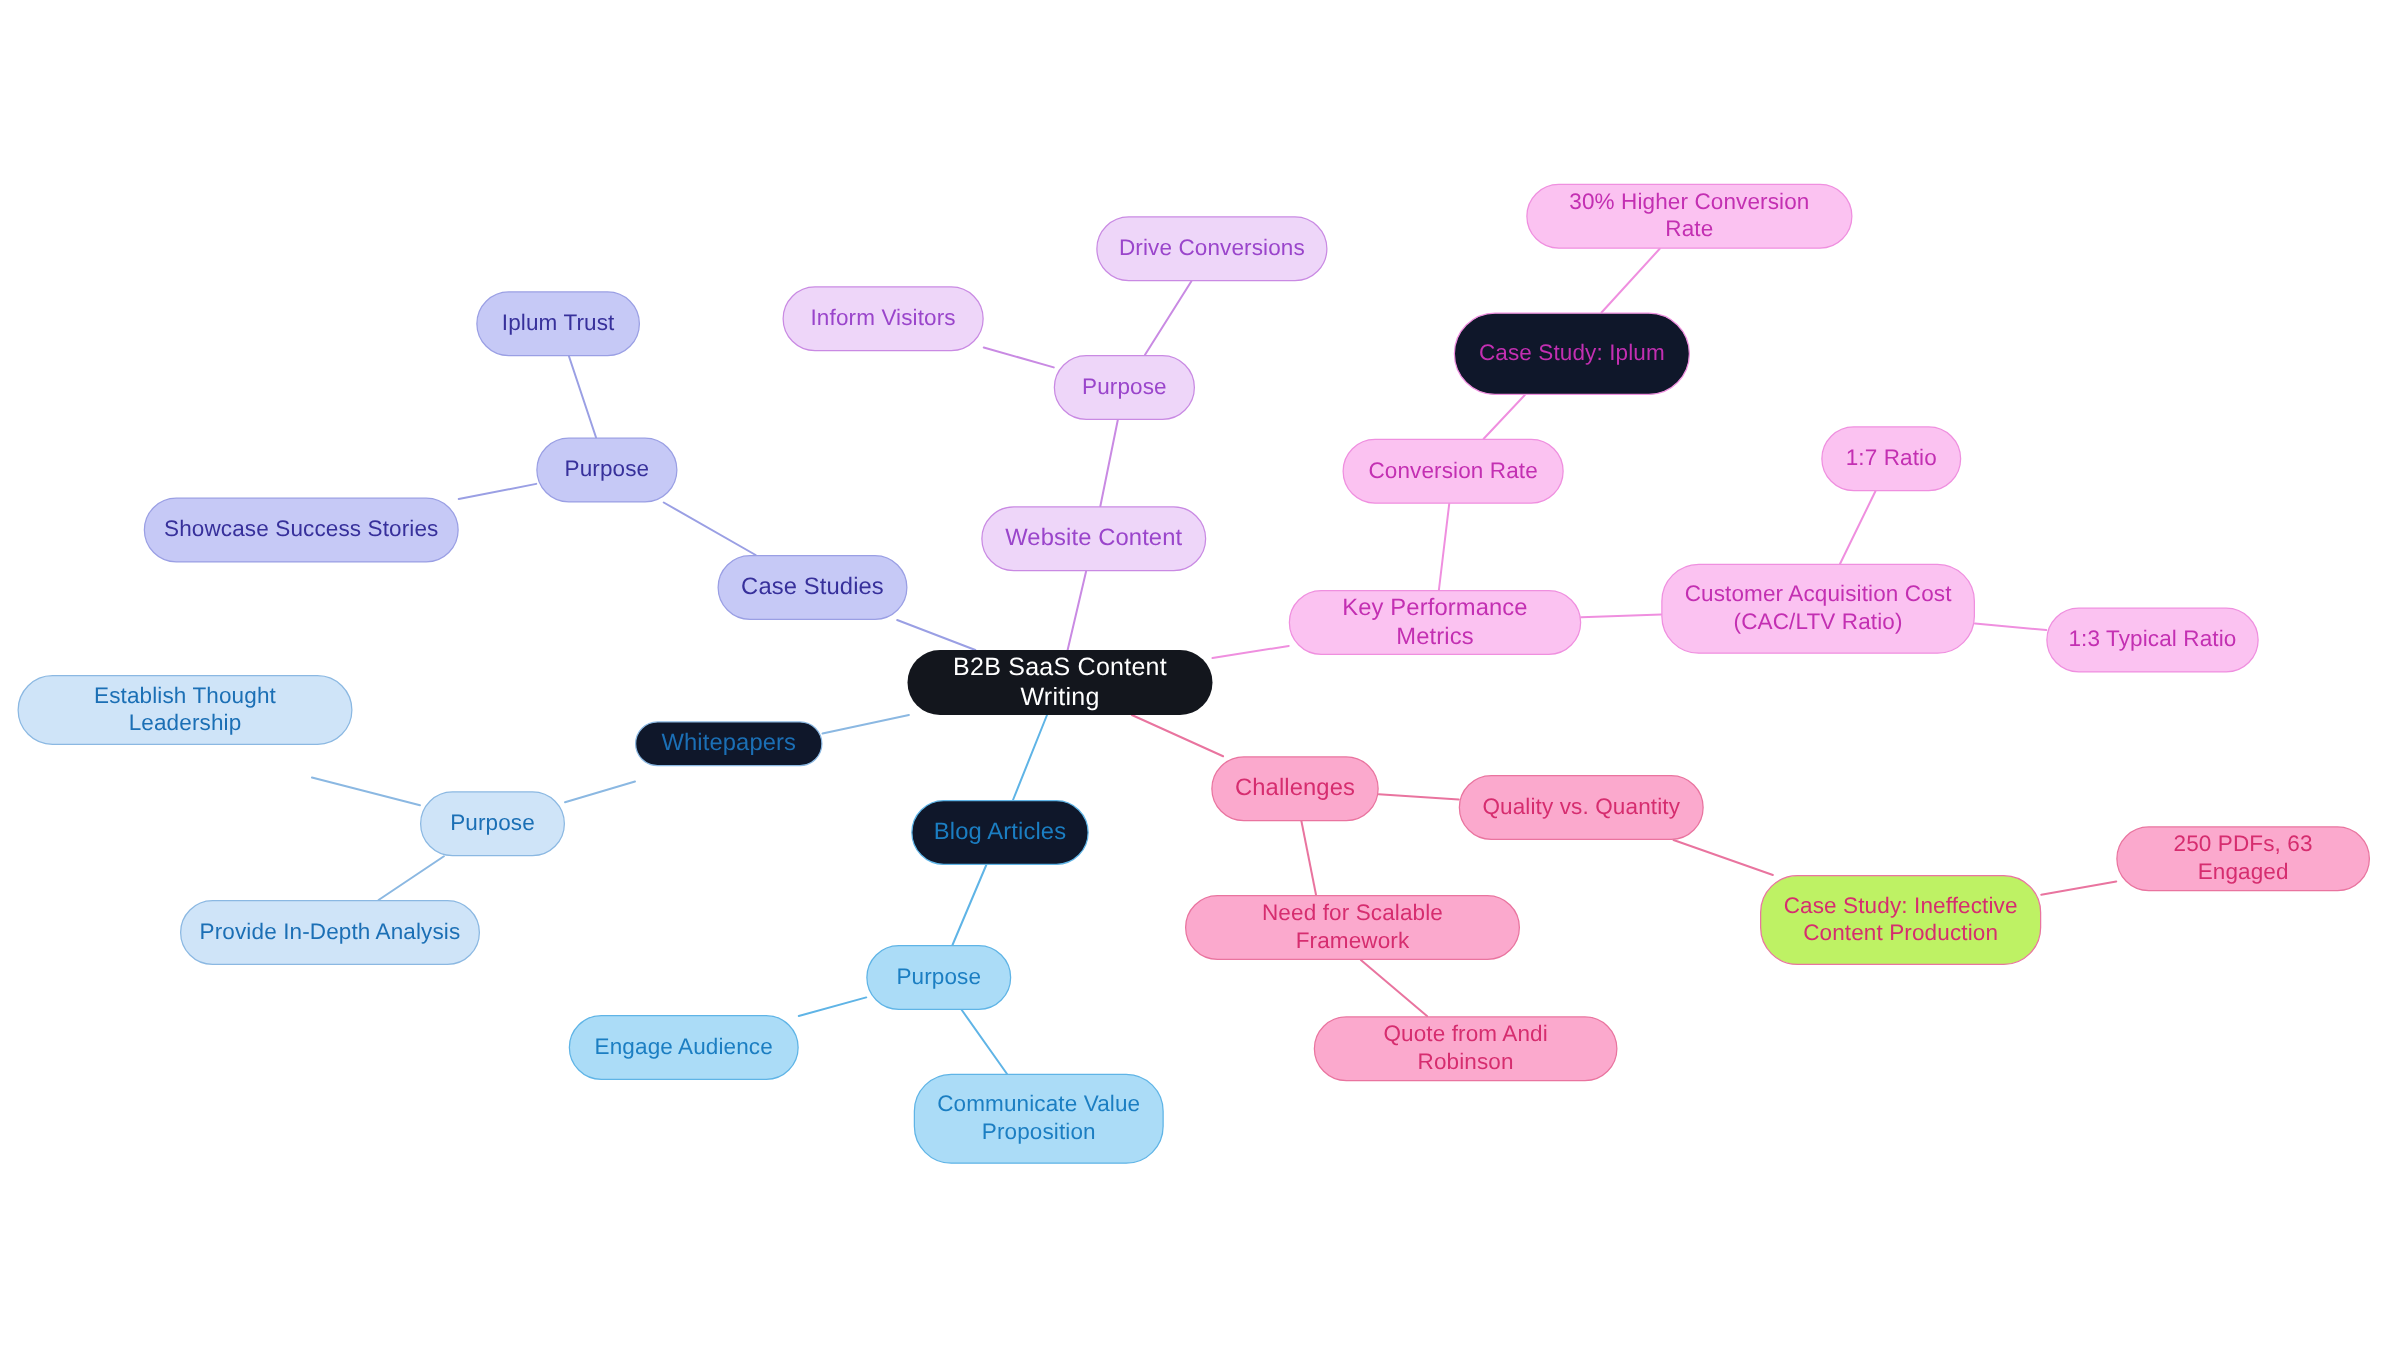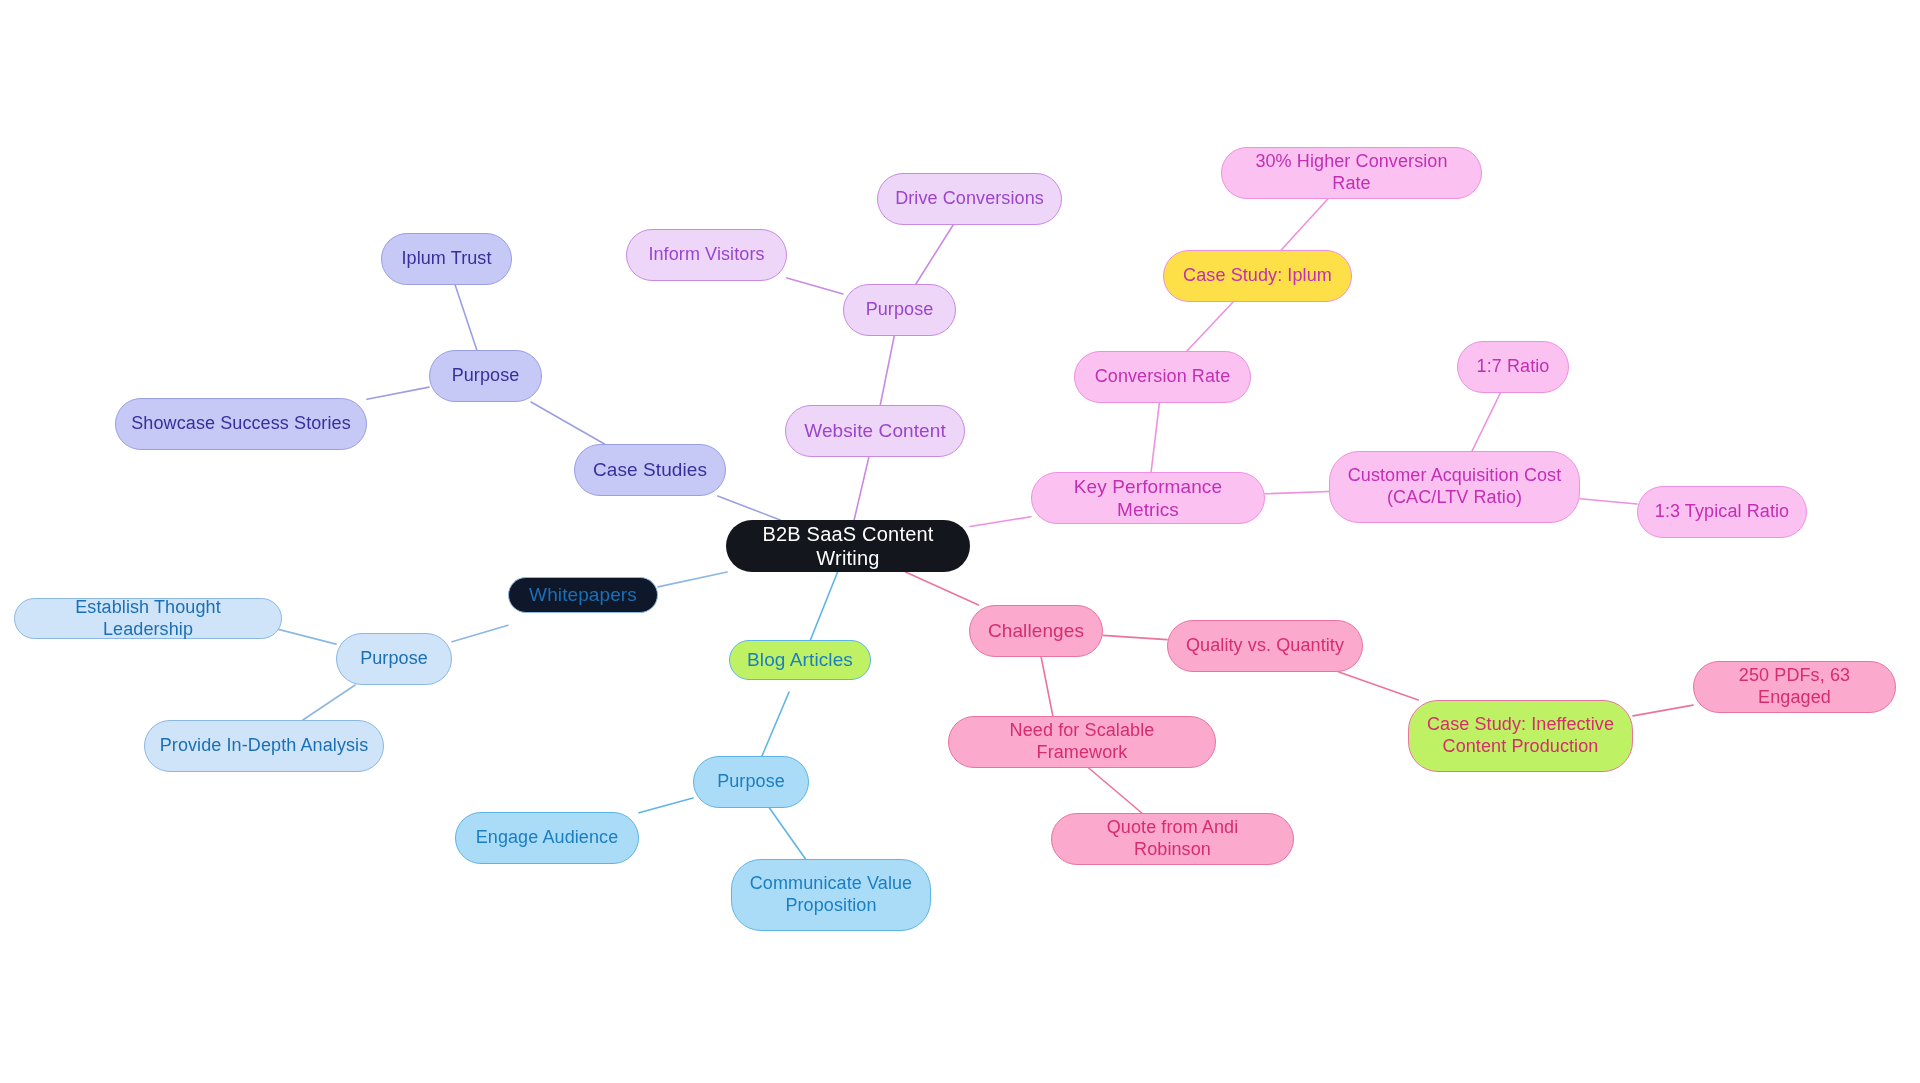--- a/index.html
+++ b/index.html
@@ -87,34 +87,34 @@
       <line x1="1088.6907216494844" y1="768" x2="1141.8092783505156" y2="813" stroke="#e9749f" stroke-width="1.6" stroke-linecap="round"></line>
     </svg>
   <div id="node-layer">
       <div class="node root" style="left: 726px; top: 520px; width: 244px; height: 52px; background: rgb(19, 22, 29); border-color: rgb(19, 22, 29); color: rgb(255, 255, 255);"><span>B2B SaaS Content Writing</span></div>
       <div class="node lvl1" style="left: 574px; top: 444px; width: 152px; height: 52px; background: rgb(198, 201, 246); border-color: rgb(154, 159, 228); color: rgb(55, 48, 155);"><span>Case Studies</span></div>
       <div class="node lvl2" style="left: 429px; top: 350px; width: 113px; height: 52px; background: rgb(198, 201, 246); border-color: rgb(154, 159, 228); color: rgb(55, 48, 155);"><span>Purpose</span></div>
       <div class="node lvl3" style="left: 381px; top: 233px; width: 131px; height: 52px; background: rgb(198, 201, 246); border-color: rgb(154, 159, 228); color: rgb(55, 48, 155);"><span>Iplum Trust</span></div>
       <div class="node lvl3" style="left: 115px; top: 398px; width: 252px; height: 52px; background: rgb(198, 201, 246); border-color: rgb(154, 159, 228); color: rgb(55, 48, 155);"><span>Showcase Success Stories</span></div>
       <div class="node lvl1" style="left: 508px; top: 577px; width: 150px; height: 36px; background: #0f172a; border-color: rgb(139, 184, 226); color: rgb(27, 111, 181);"><span>Whitepapers</span></div>
       <div class="node lvl2" style="left: 336px; top: 633px; width: 116px; height: 52px; background: rgb(207, 228, 248); border-color: rgb(139, 184, 226); color: rgb(27, 111, 181);"><span>Purpose</span></div>
-      <div class="node lvl3" style="left: 14px; top: 598px; width: 268px; height: 41px; background: rgb(207, 228, 248); border-color: rgb(139, 184, 226); color: rgb(27, 111, 181);"><span>Establish Thought Leadership</span></div>
+      <div class="node lvl3" style="left: 14px; top: 540px; width: 268px; height: 56px; background: rgb(207, 228, 248); border-color: rgb(139, 184, 226); color: rgb(27, 111, 181);"><span>Establish Thought Leadership</span></div>
       <div class="node lvl3" style="left: 144px; top: 720px; width: 240px; height: 52px; background: rgb(207, 228, 248); border-color: rgb(139, 184, 226); color: rgb(27, 111, 181);"><span>Provide In-Depth Analysis</span></div>
-      <div class="node lvl1" style="left: 729px; top: 640px; width: 142px; height: 40px; background: #bef264; border-color: rgb(95, 180, 230); color: rgb(27, 126, 194);"><span>Blog Articles</span></div>
+      <div class="node lvl1" style="left: 729px; top: 640px; width: 142px; height: 52px; background: #0f172a; border-color: rgb(95, 180, 230); color: rgb(27, 126, 194);"><span>Blog Articles</span></div>
       <div class="node lvl2" style="left: 693px; top: 756px; width: 116px; height: 52px; background: rgb(171, 220, 247); border-color: rgb(95, 180, 230); color: rgb(27, 126, 194);"><span>Purpose</span></div>
       <div class="node lvl3" style="left: 455px; top: 812px; width: 184px; height: 52px; background: rgb(171, 220, 247); border-color: rgb(95, 180, 230); color: rgb(27, 126, 194);"><span>Engage Audience</span></div>
       <div class="node lvl3 two-line" style="left: 731px; top: 859px; width: 200px; height: 72px; background: rgb(171, 220, 247); border-color: rgb(95, 180, 230); color: rgb(27, 126, 194);"><span>Communicate Value
 Proposition</span></div>
       <div class="node lvl1" style="left: 785px; top: 405px; width: 180px; height: 52px; background: rgb(238, 214, 249); border-color: rgb(201, 138, 227); color: rgb(154, 69, 203);"><span>Website Content</span></div>
       <div class="node lvl2" style="left: 843px; top: 284px; width: 113px; height: 52px; background: rgb(238, 214, 249); border-color: rgb(201, 138, 227); color: rgb(154, 69, 203);"><span>Purpose</span></div>
       <div class="node lvl3" style="left: 626px; top: 229px; width: 161px; height: 52px; background: rgb(238, 214, 249); border-color: rgb(201, 138, 227); color: rgb(154, 69, 203);"><span>Inform Visitors</span></div>
       <div class="node lvl3" style="left: 877px; top: 173px; width: 185px; height: 52px; background: rgb(238, 214, 249); border-color: rgb(201, 138, 227); color: rgb(154, 69, 203);"><span>Drive Conversions</span></div>
       <div class="node lvl1" style="left: 1031px; top: 472px; width: 234px; height: 52px; background: rgb(251, 194, 241); border-color: rgb(239, 143, 223); color: rgb(195, 47, 178);"><span>Key Performance Metrics</span></div>
       <div class="node lvl2" style="left: 1074px; top: 351px; width: 177px; height: 52px; background: rgb(251, 194, 241); border-color: rgb(239, 143, 223); color: rgb(195, 47, 178); align-items: center;"><span>Conversion Rate</span></div>
-      <div class="node lvl3" style="left: 1163px; top: 250px; width: 189px; height: 52px; background: #fde047; border-color: rgb(239, 143, 223); color: rgb(195, 47, 178);"><span>Case Study: Iplum</span></div>
+      <div class="node lvl3" style="left: 1163px; top: 250px; width: 189px; height: 66px; background: #0f172a; border-color: rgb(239, 143, 223); color: rgb(195, 47, 178);"><span>Case Study: Iplum</span></div>
       <div class="node lvl3" style="left: 1221px; top: 147px; width: 261px; height: 52px; background: rgb(251, 194, 241); border-color: rgb(239, 143, 223); color: rgb(195, 47, 178);"><span>30% Higher Conversion Rate</span></div>
       <div class="node lvl2 two-line" style="left: 1329px; top: 451px; width: 251px; height: 72px; background: rgb(251, 194, 241); border-color: rgb(239, 143, 223); color: rgb(195, 47, 178);"><span>Customer Acquisition Cost
 (CAC/LTV Ratio)</span></div>
       <div class="node lvl3" style="left: 1457px; top: 341px; width: 112px; height: 52px; background: rgb(251, 194, 241); border-color: rgb(239, 143, 223); color: rgb(195, 47, 178);"><span>1:7 Ratio</span></div>
       <div class="node lvl3" style="left: 1637px; top: 486px; width: 170px; height: 52px; background: rgb(251, 194, 241); border-color: rgb(239, 143, 223); color: rgb(195, 47, 178);"><span>1:3 Typical Ratio</span></div>
       <div class="node lvl1" style="left: 969px; top: 605px; width: 134px; height: 52px; background: rgb(251, 169, 205); border-color: rgb(233, 116, 159); color: rgb(214, 45, 111);"><span>Challenges</span></div>
       <div class="node lvl2" style="left: 1167px; top: 620px; width: 196px; height: 52px; background: rgb(251, 169, 205); border-color: rgb(233, 116, 159); color: rgb(214, 45, 111);"><span>Quality vs. Quantity</span></div>
       <div class="node lvl3 two-line" style="left: 1408px; top: 700px; width: 225px; height: 72px; background: #bef264; border-color: rgb(233, 116, 159); color: rgb(214, 45, 111);"><span>Case Study: Ineffective
 Content Production</span></div>
       <div class="node lvl3" style="left: 1693px; top: 661px; width: 203px; height: 52px; background: rgb(251, 169, 205); border-color: rgb(233, 116, 159); color: rgb(214, 45, 111);"><span>250 PDFs, 63 Engaged</span></div>

